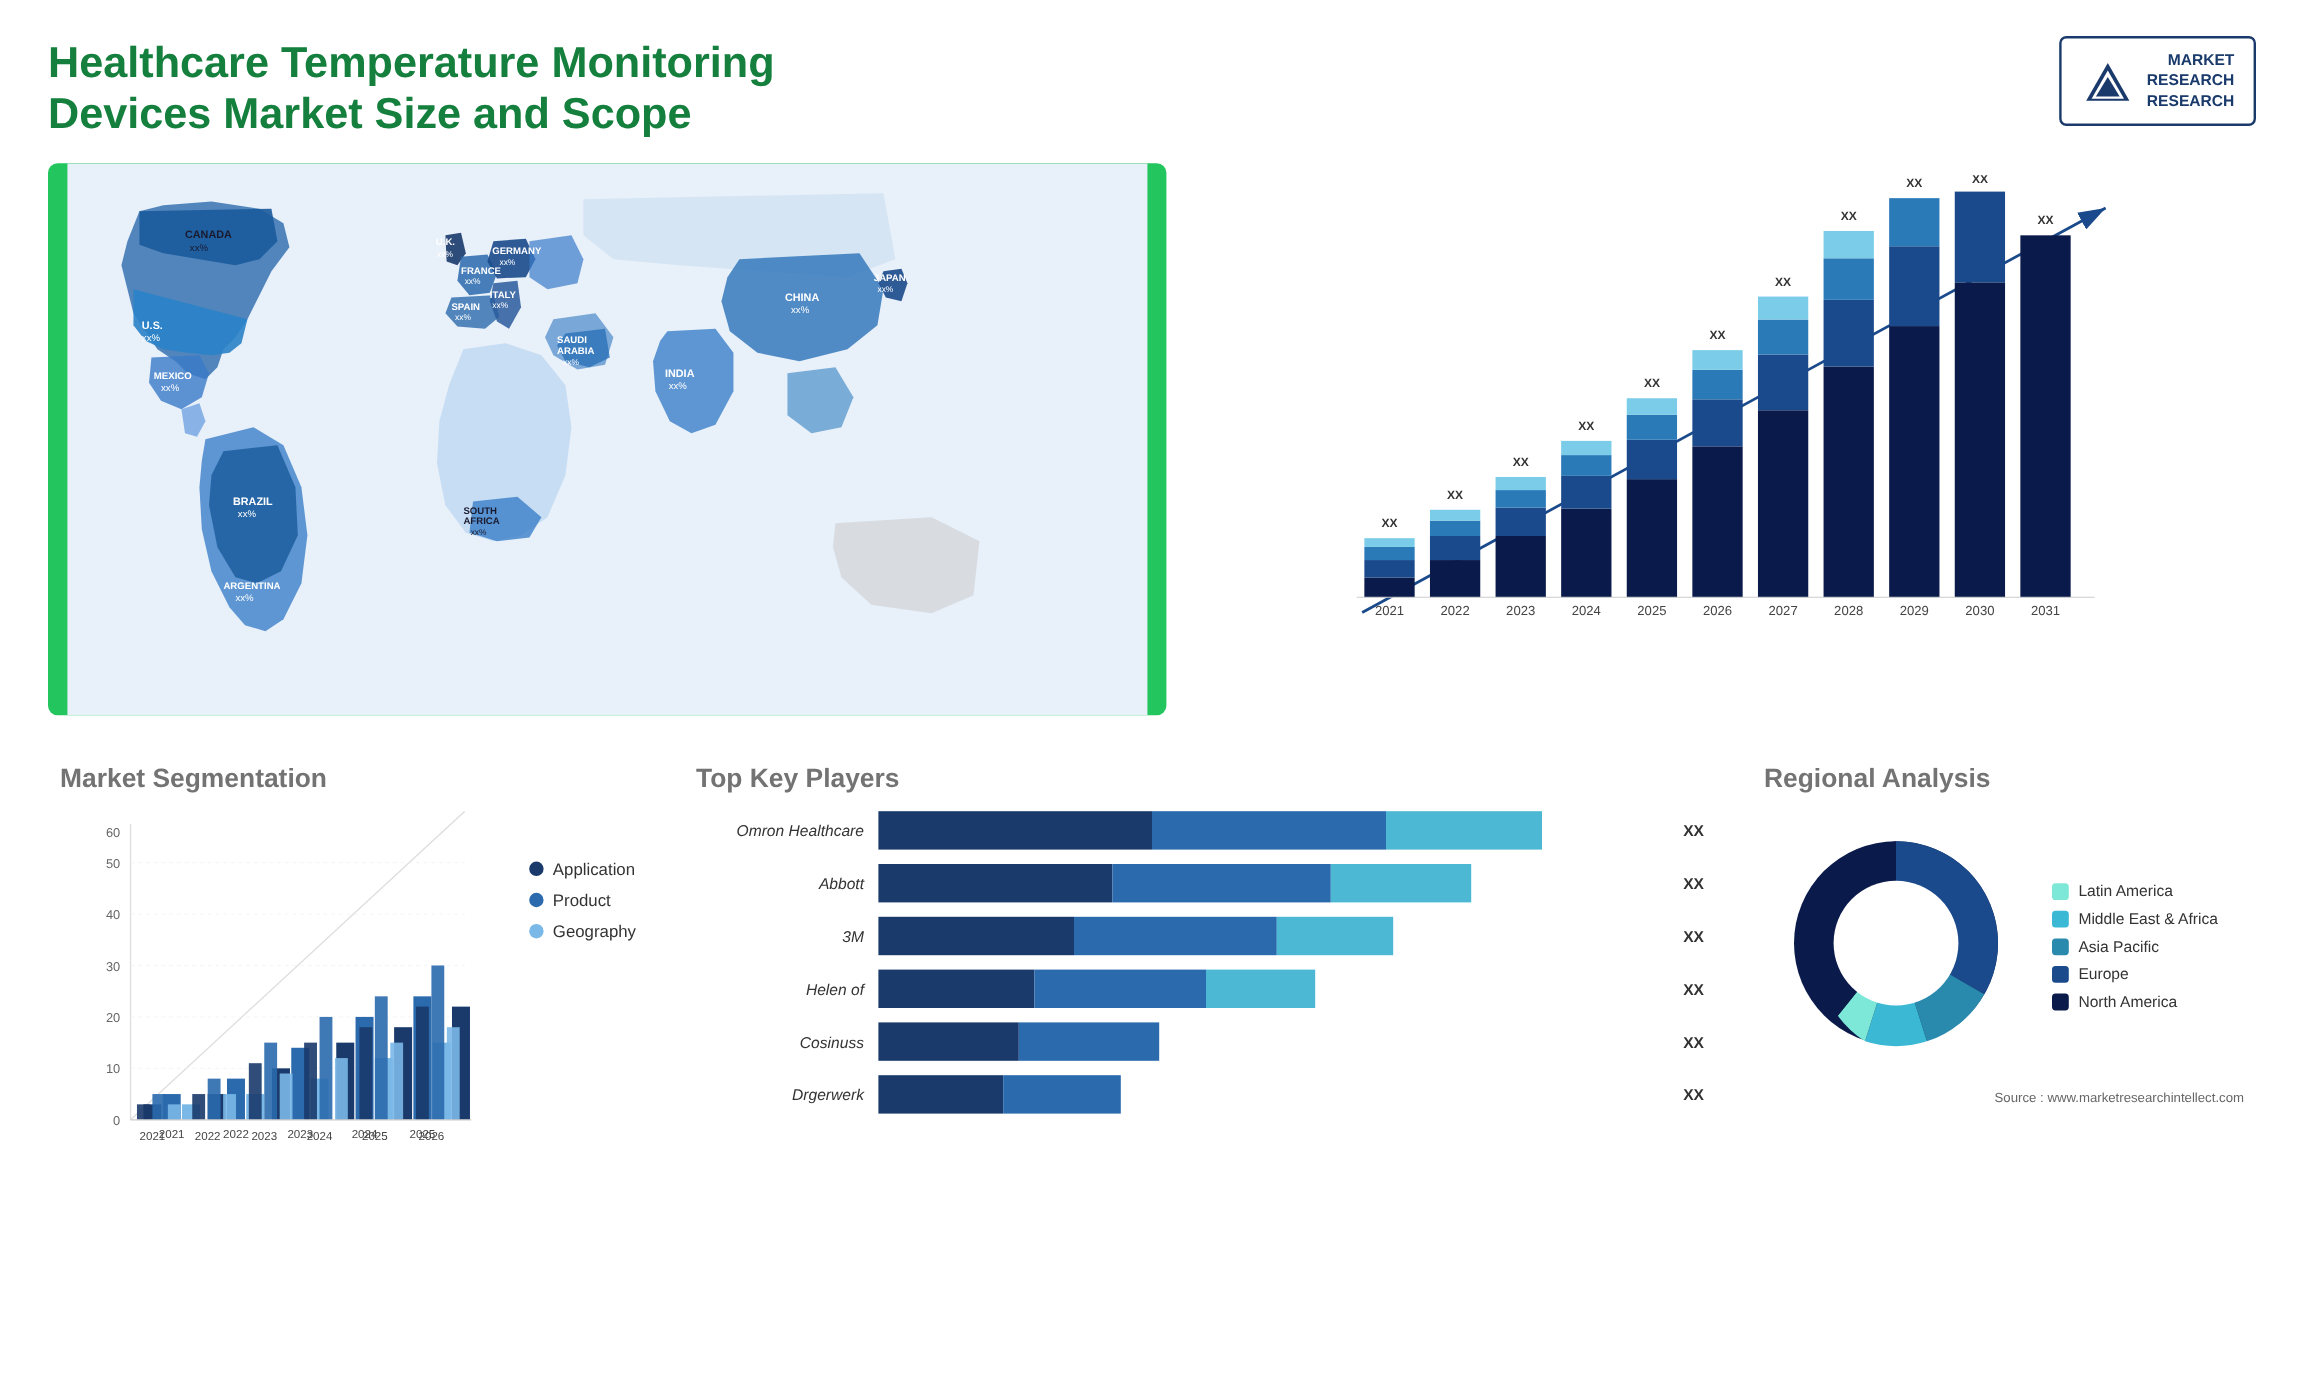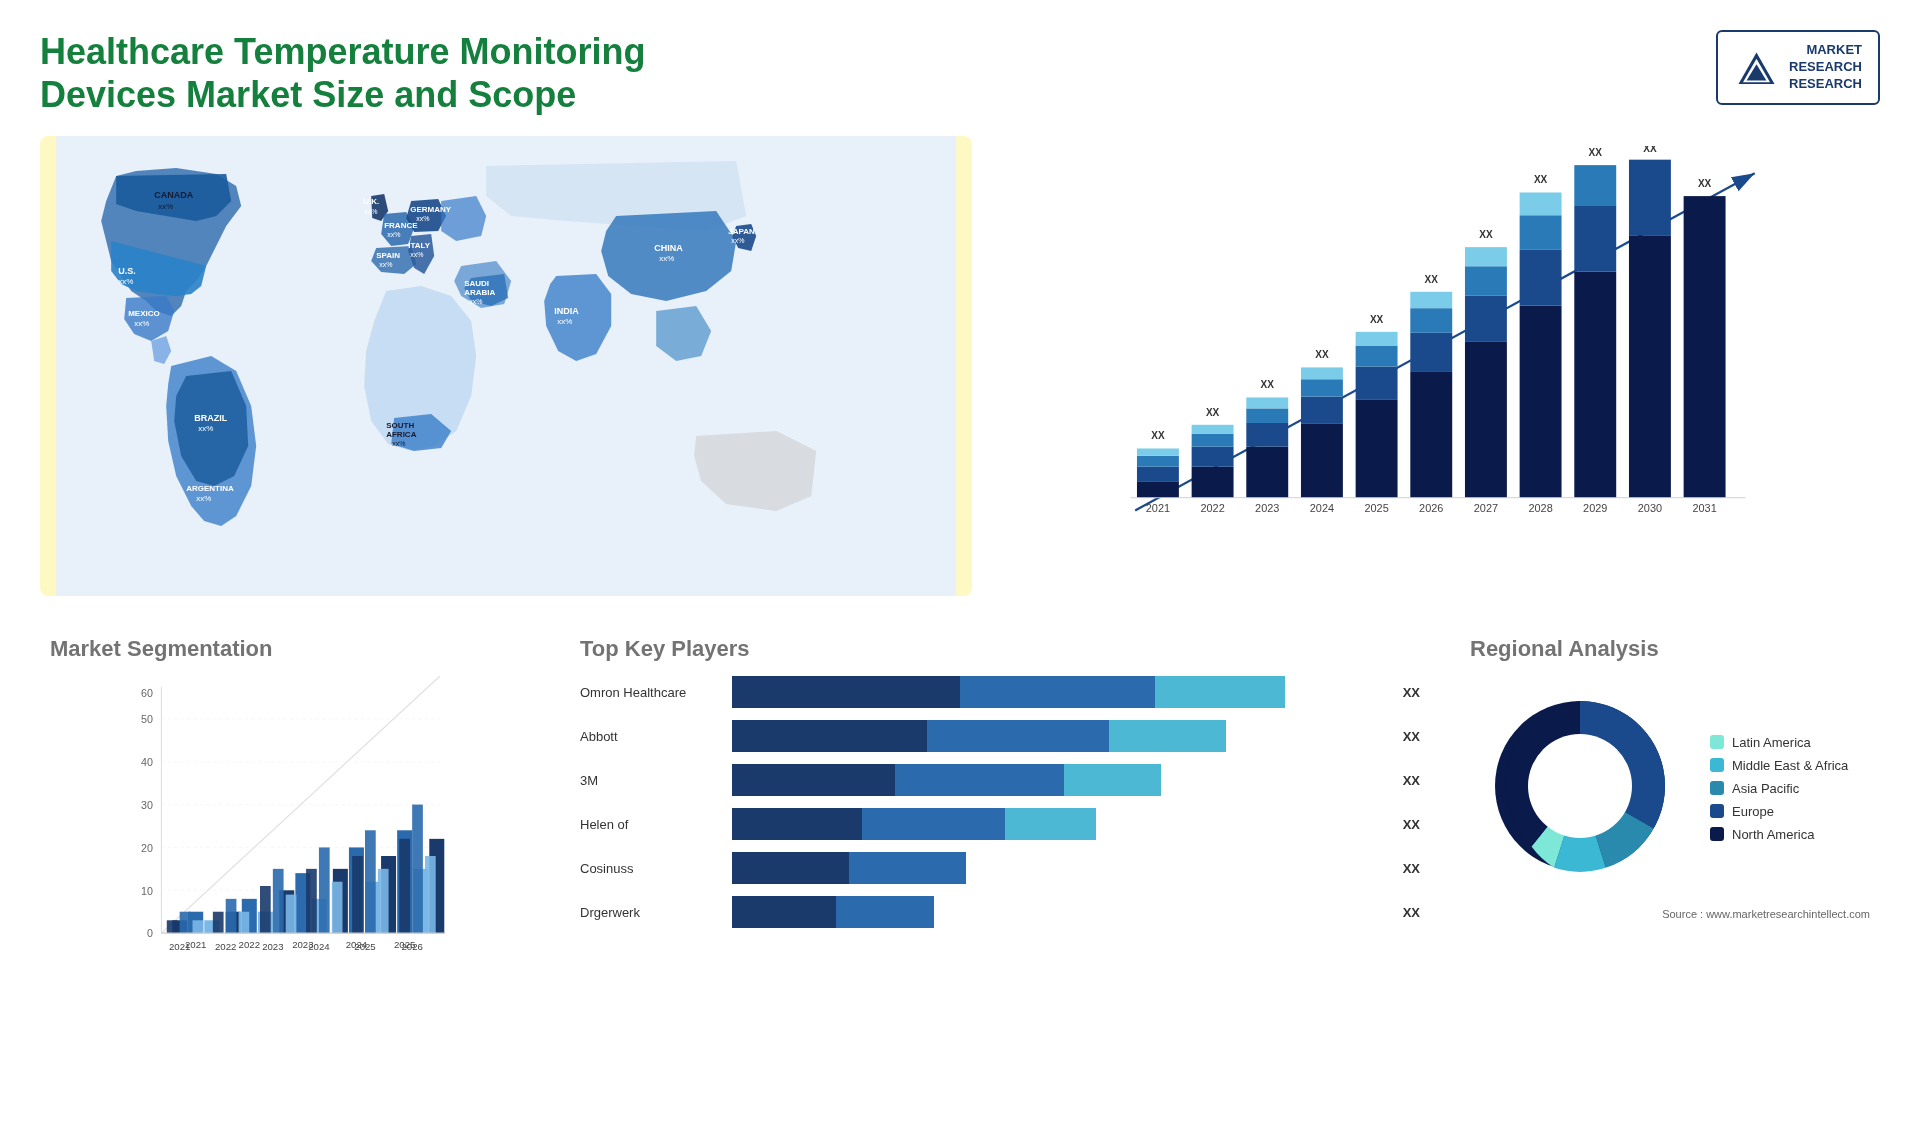--- a/index.html
+++ b/index.html
@@ -51,21 +51,21 @@
       display: flex;
       gap: 30px;
       margin-bottom: 30px;
       height: 460px;
     }
 
     
     .map-section {
       flex: 1.1;
       position: relative;
-      background: #fef9c3;
+      background: #22c55e;
       border-radius: 8px;
       overflow: hidden;
     }
     .world-map-svg {
       width: 100%;
       height: 100%;
     }
 
     
     .bar-chart-section {
@@ -137,20 +137,22 @@
     .player-row {
       display: flex;
       align-items: center;
       gap: 12px;
     }
     .player-name {
       width: 140px;
       font-size: 13px;
       color: #333;
       flex-shrink: 0;
+      text-align: right;
+      font-style: italic;
     }
     .player-bar-container {
       flex: 1;
       height: 32px;
       display: flex;
     }
     .player-bar-seg1 {
       height: 100%;
       background: #1a3a6b;
     }
@@ -501,20 +503,34 @@
           <text x="47" y="256" font-size="9" text-anchor="middle" fill="#444">2021</text>
           <text x="90" y="256" font-size="9" text-anchor="middle" fill="#444">2022</text>
           <text x="134" y="256" font-size="9" text-anchor="middle" fill="#444">2023</text>
           <text x="177" y="256" font-size="9" text-anchor="middle" fill="#444">2024</text>
           <text x="220" y="256" font-size="9" text-anchor="middle" fill="#444">2025</text>
           <text x="264" y="256" font-size="9" text-anchor="middle" fill="#444">2026</text>
 
           <line x1="30" y1="240" x2="295" y2="240" stroke="#ccc" stroke-width="1"></line>
         </svg>
       </div>
+      <div class="seg-legend">
+        <div class="legend-item">
+          <div class="legend-dot" style="background:#1a3a6b;"></div>
+          <span>Application</span>
+        </div>
+        <div class="legend-item">
+          <div class="legend-dot" style="background:#2a6aad;"></div>
+          <span>Product</span>
+        </div>
+        <div class="legend-item">
+          <div class="legend-dot" style="background:#7ab8e8;"></div>
+          <span>Geography</span>
+        </div>
+      </div>
     </div>
   </div>
 
   <div class="players-section">
     <div class="section-title">Top Key Players</div>
     <div class="players-list">
 
       <div class="player-row">
         <div class="player-name">Omron Healthcare</div>
         <div class="player-bar-container">

